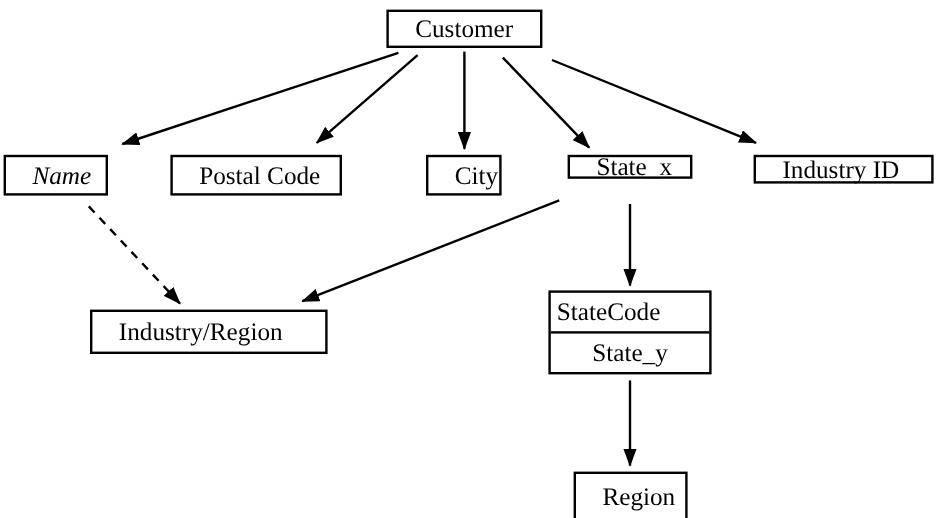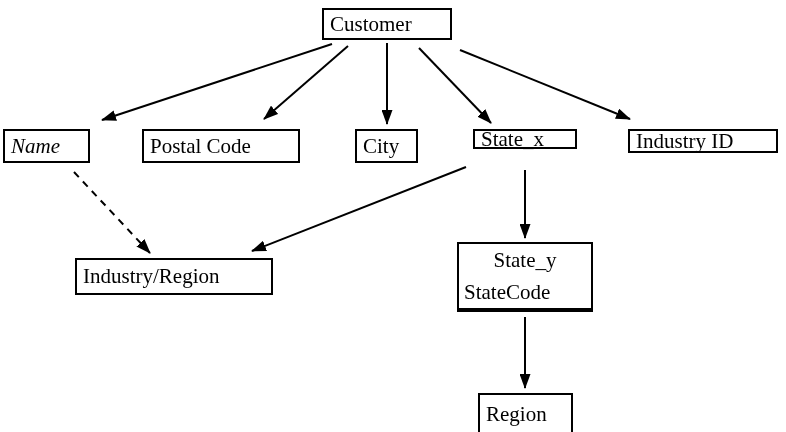--- a/index.html
+++ b/index.html
@@ -25,26 +25,26 @@
   }
   .node {
     position: absolute;
     box-sizing: border-box;
     border: 2px solid #000000;
     background: #ffffff;
     display: flex;
     align-items: center;
     font-size: 21px;
     line-height: 1;
-    padding-left: 6px;
+    padding-left: 22px;
     white-space: nowrap;
   }
   .node-customer      { left: 322px; top: 8px;   width: 130px; height: 32px; }
   .node-name          { left: 3px;   top: 129px; width: 87px;  height: 34px; font-style: italic; }
-  .node-postal-code   { left: 142px; top: 129px; width: 158px; height: 34px; }
+  .node-postal-code   { left: 142px; top: 129px; width: 143px; height: 34px; }
   .node-city          { left: 355px; top: 129px; width: 63px;  height: 34px; }
   .node-state-x       { left: 473px; top: 129px; width: 104px; height: 20px; }
   .node-industry-id   { left: 628px; top: 129px; width: 150px; height: 24px; }
   .node-country-region{ left: 75px;  top: 258px; width: 198px; height: 37px; }
   .node-region        { left: 478px; top: 393px; width: 95px;  height: 42px; }
   .node-group {
     position: absolute;
     box-sizing: border-box;
     border: 2px solid #000000;
     background: #ffffff;
@@ -109,25 +109,25 @@
 
   <div class="node node-industry-id">
     <span>Industry ID</span>
   </div>
 
   <div class="node node-country-region">
     <span>Industry/Region</span>
   </div>
 
   <div class="node-group">
+    <div class="row row-top">
+      <span>StateCode</span>
+    </div>
     <div class="row row-bottom">
       <span>State_y</span>
-    </div>
-    <div class="row row-top">
-      <span>StateCode</span>
     </div>
   </div>
 
   <div class="node node-region">
     <span>Region</span>
   </div>
 
 </div>
 
 </body></html>

